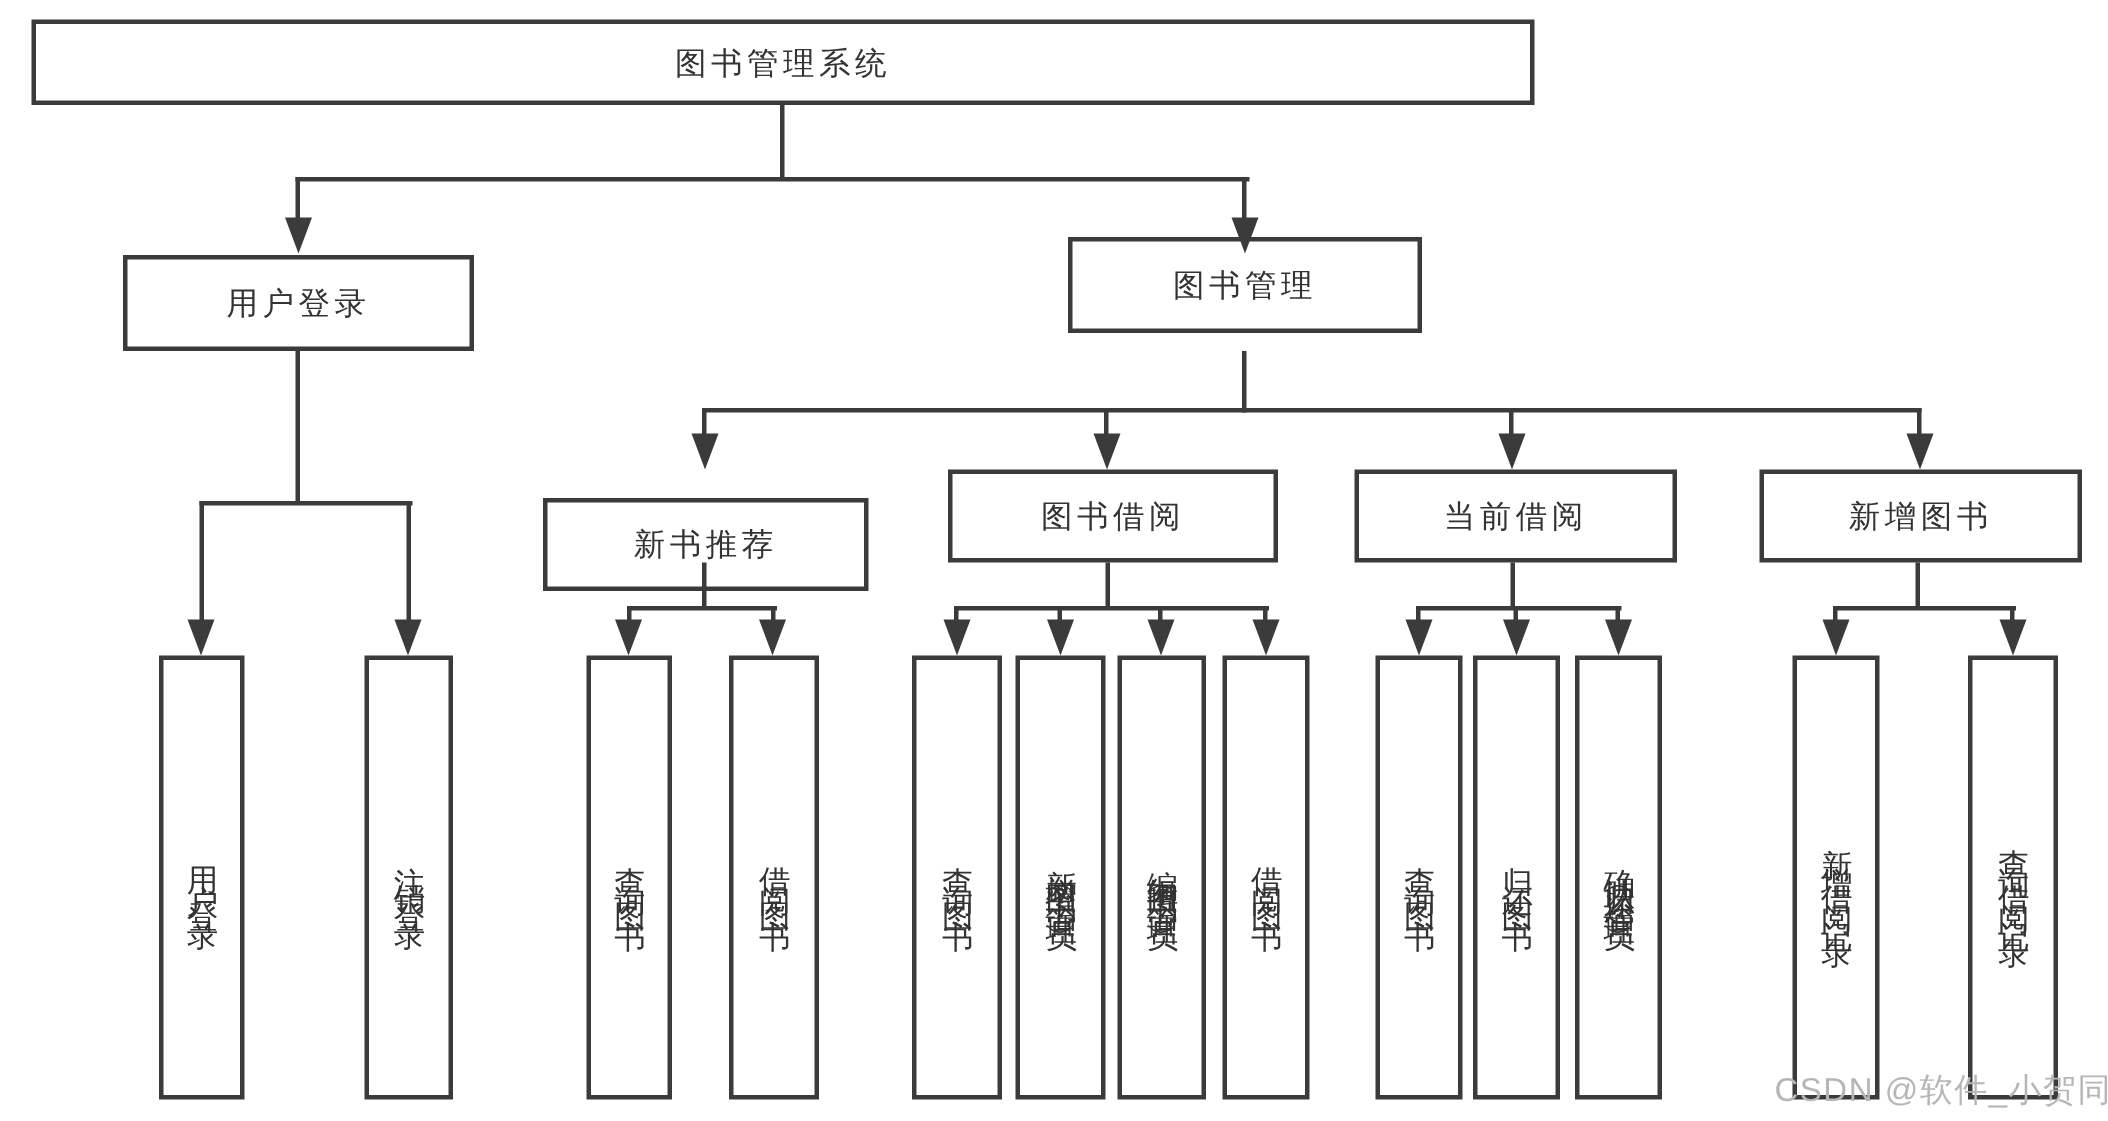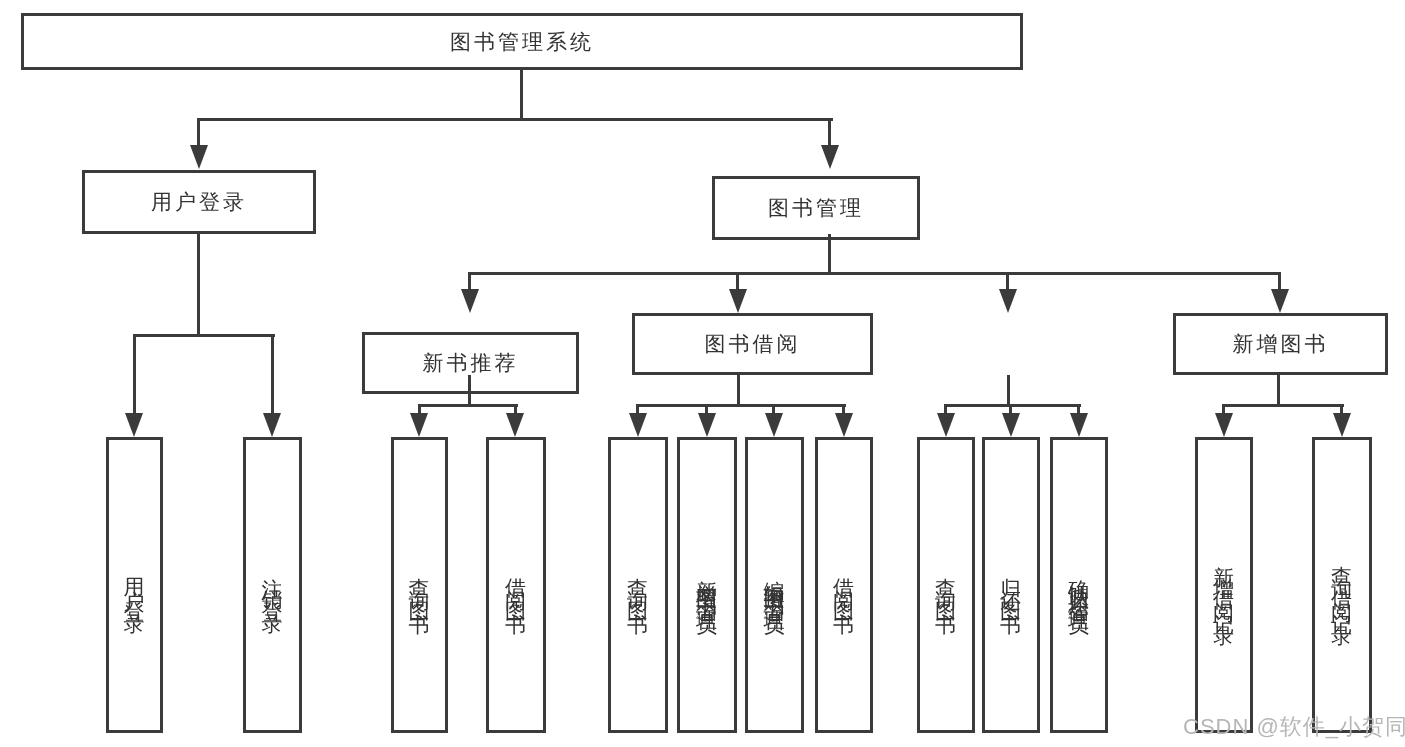--- a/index.html
+++ b/index.html
@@ -34,29 +34,32 @@
 
 <div class="canvas">
 
   <div class="box" style="left:21px;top:13px;width:1002px;height:57px;">
     <span class="hlabel">图书管理系统</span>
   </div>
 
   <div class="box" style="left:82px;top:170px;width:234px;height:64px;">
     <span class="hlabel">用户登录</span>
   </div>
-  <div class="box" style="left:712px;top:176px;width:208px;height:64px;">
+  <div class="box" style="left:712px;top:158px;width:236px;height:64px;">
     <span class="hlabel">图书管理</span>
   </div>
 
   <div class="box" style="left:362px;top:332px;width:217px;height:62px;">
     <span class="hlabel">新书推荐</span>
   </div>
-  <div class="box" style="left:632px;top:313px;width:241px;height:62px;text-align:center;">
+  <div class="box" style="left:632px;top:313px;width:220px;height:62px;text-align:center;">
     <span class="hlabel">图书借阅</span>
+  </div>
+  <div class="box" style="left:903px;top:313px;width:215px;height:62px;">
+    <span class="hlabel">当前借阅</span>
   </div>
   <div class="box" style="left:1173px;top:313px;width:215px;height:62px;">
     <span class="hlabel">新增图书</span>
   </div>
 
   <div class="box leaf" style="left:106px;top:437px;width:57px;height:296px;">
     <span class="vlabel">用户登录</span>
   </div>
   <div class="box leaf" style="left:243px;top:437px;width:59px;height:296px;">
     <span class="vlabel">注销登录</span>

